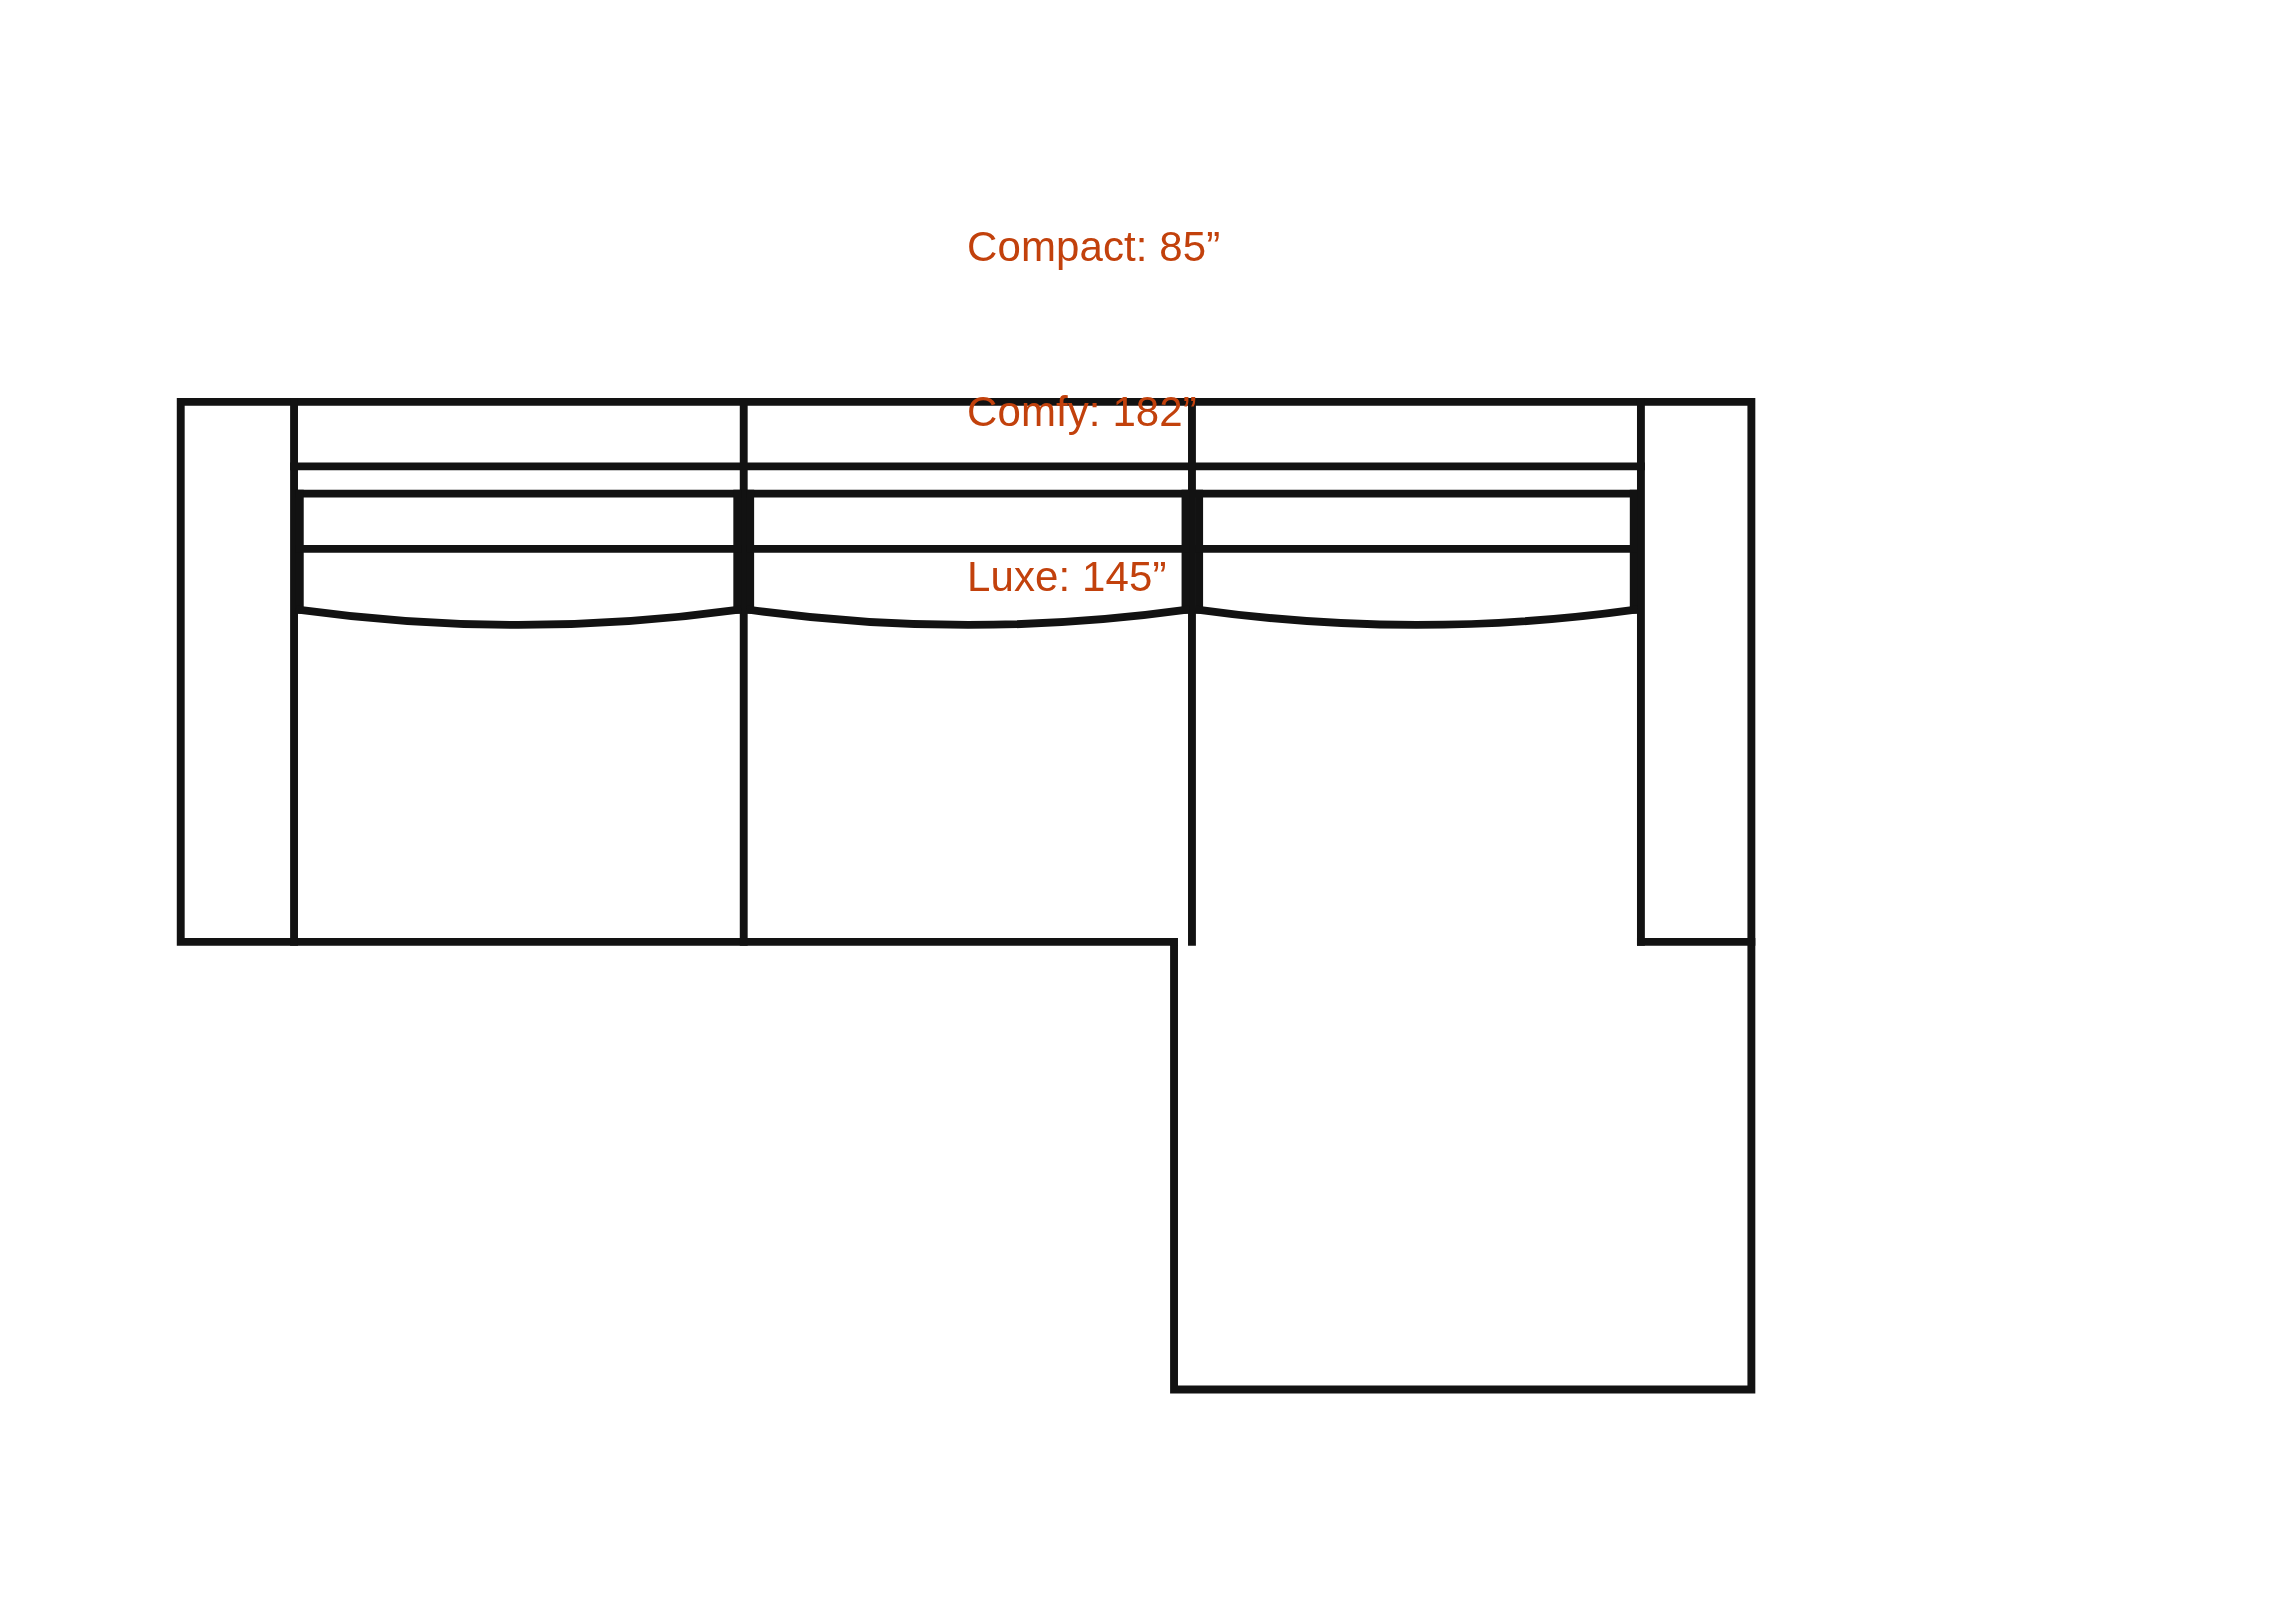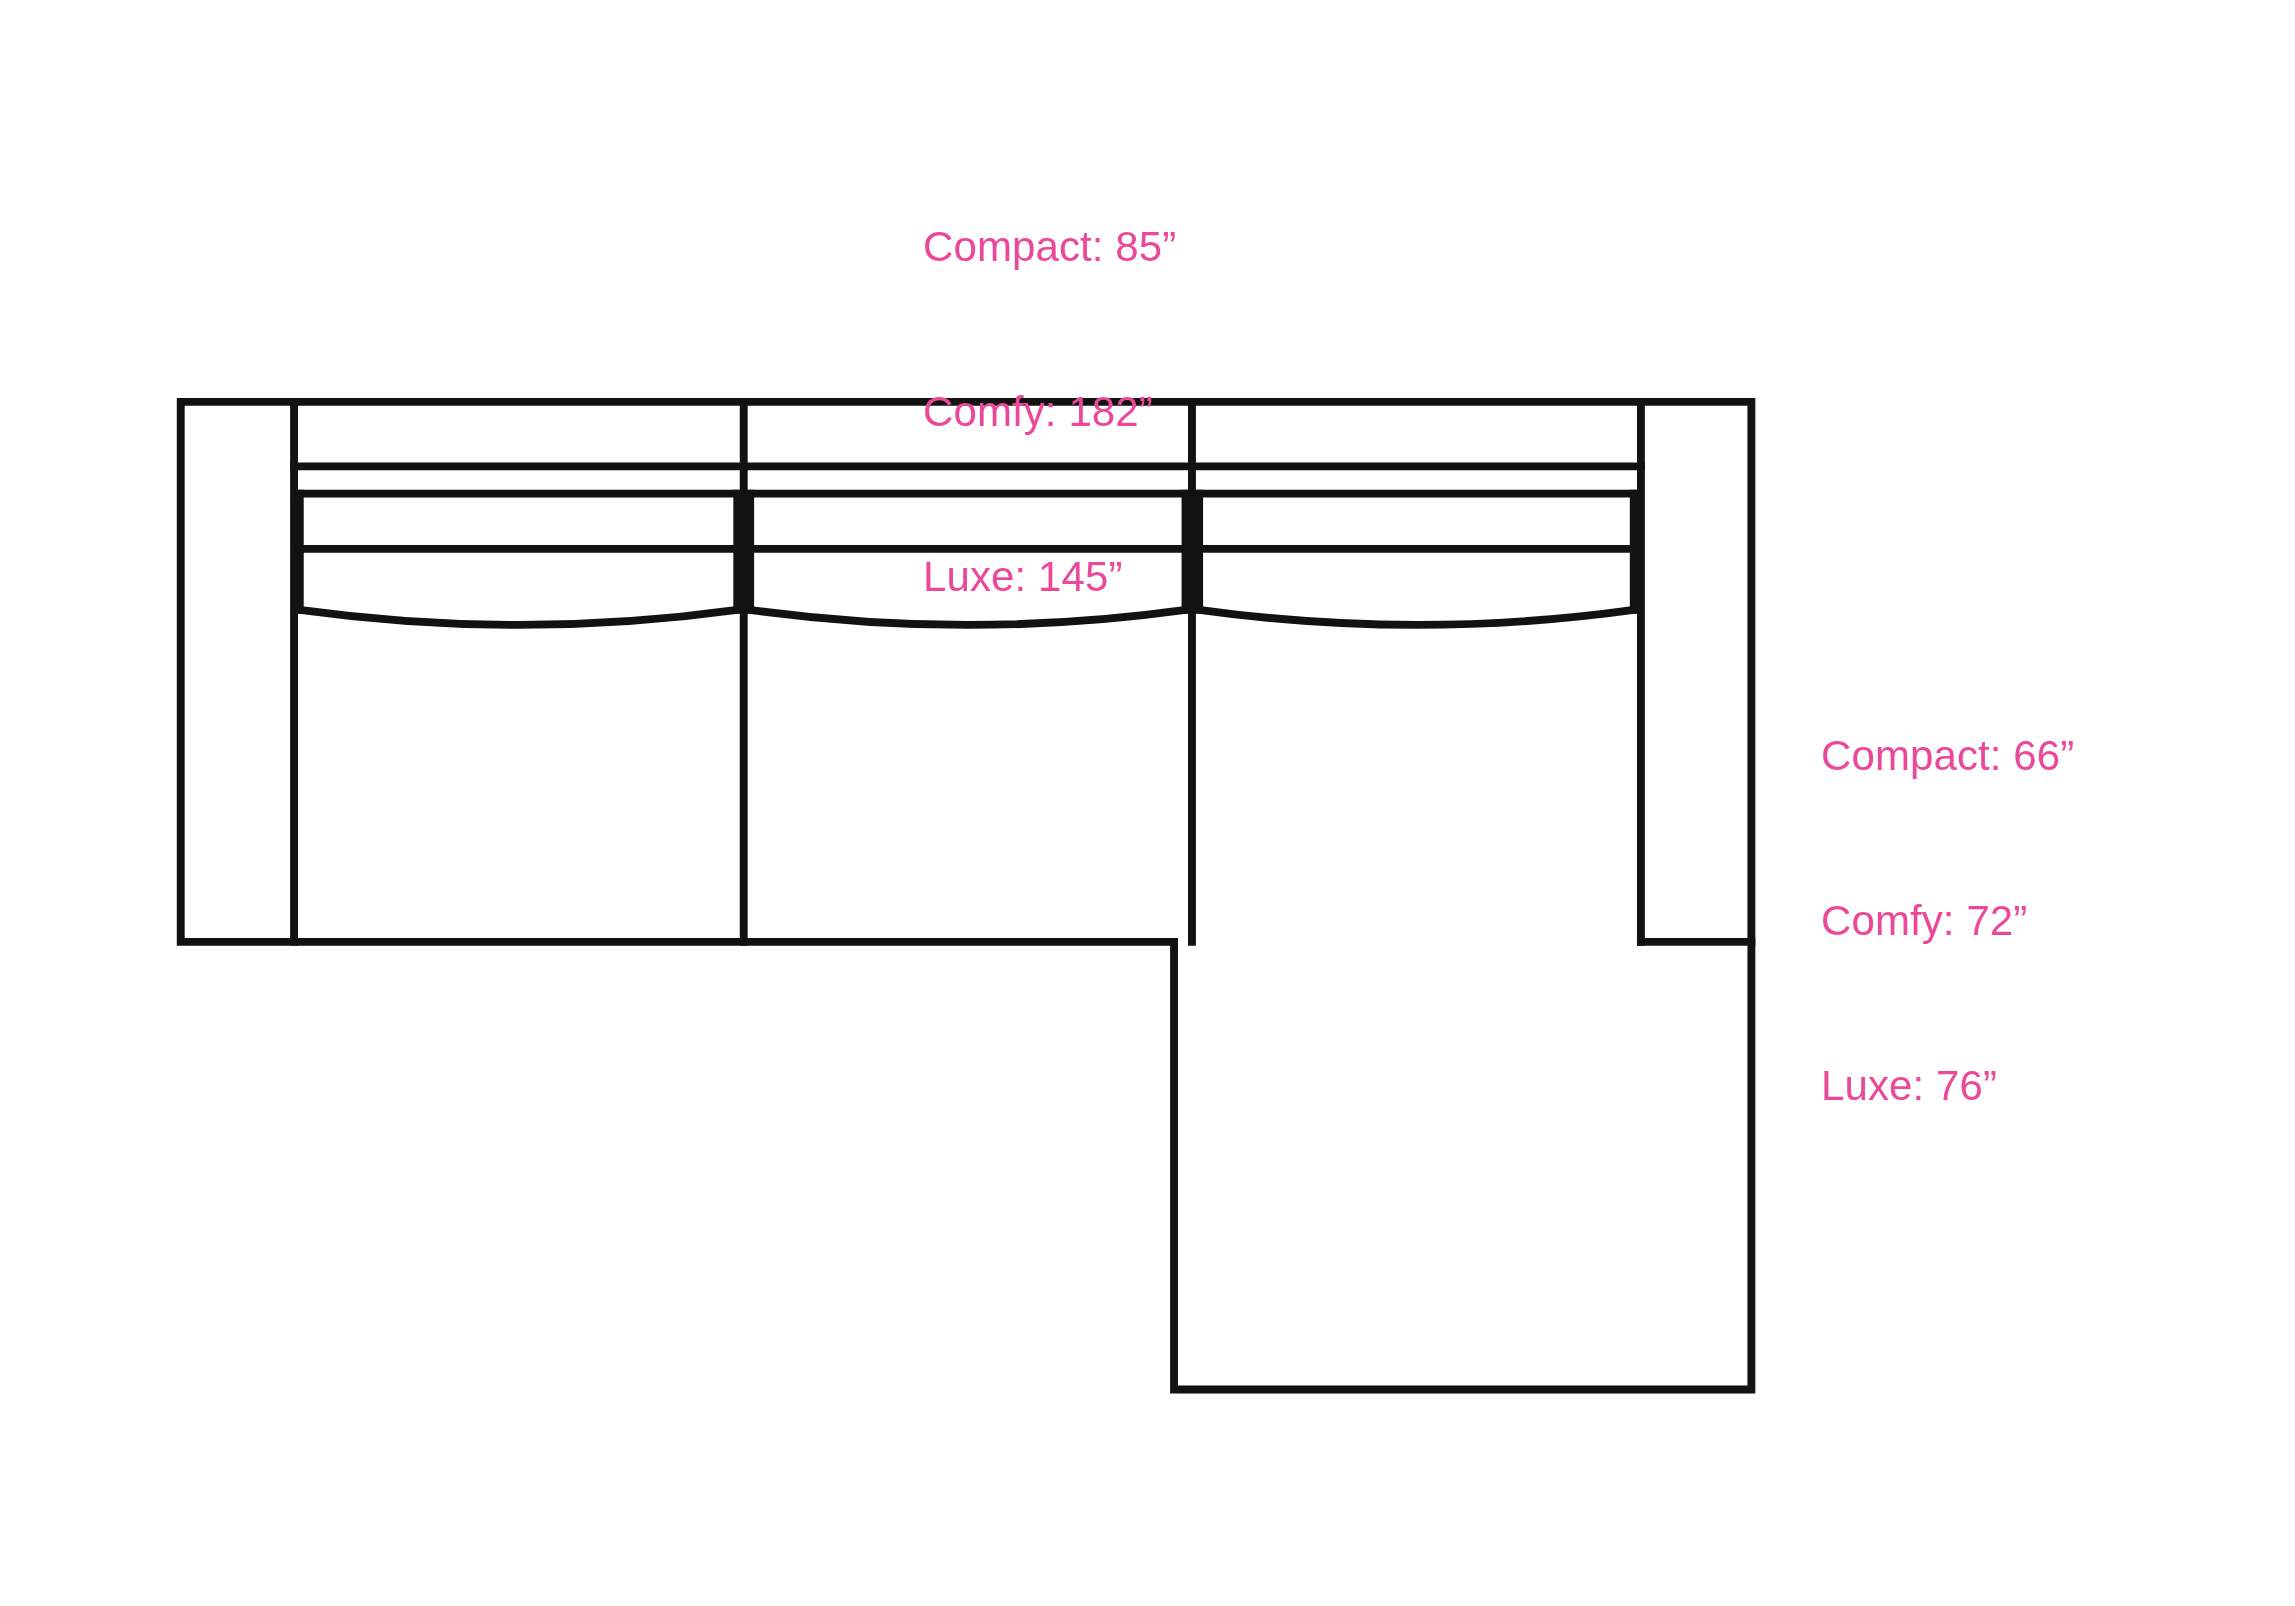--- a/index.html
+++ b/index.html
@@ -25,26 +25,27 @@
     position: absolute;
     left: 0;
     top: 0;
     width: 2295px;
     height: 1607px;
     display: block;
   }
   .label-block {
     position: absolute;
     font-family: "Liberation Sans", sans-serif;
-    color: #ec4899;
+    color: #c2410c;
     font-size: 42px;
     line-height: 55px;
     letter-spacing: 0.1px;
     white-space: pre;
     font-weight: 400;
+    margin-left: 44px;
   }
   #width-label-block {
     left: 923px;
     top: 109px;
   }
   #depth-label-block {
     left: 1821px;
     top: 618px;
   }
   .label-line {
@@ -93,20 +94,15 @@
 
     </g>
   </svg>
 
   <div class="label-block" id="width-label-block">
     <span class="label-line">Compact: 85”</span>
     <span class="label-line">Comfy: 182”</span>
     <span class="label-line">Luxe: 145”</span>
   </div>
 
-  <div class="label-block" id="depth-label-block">
-    <span class="label-line">Compact: 66”</span>
-    <span class="label-line">Comfy: 72”</span>
-    <span class="label-line">Luxe: 76”</span>
-  </div>
 
 </div>
 
 
 </body></html>

